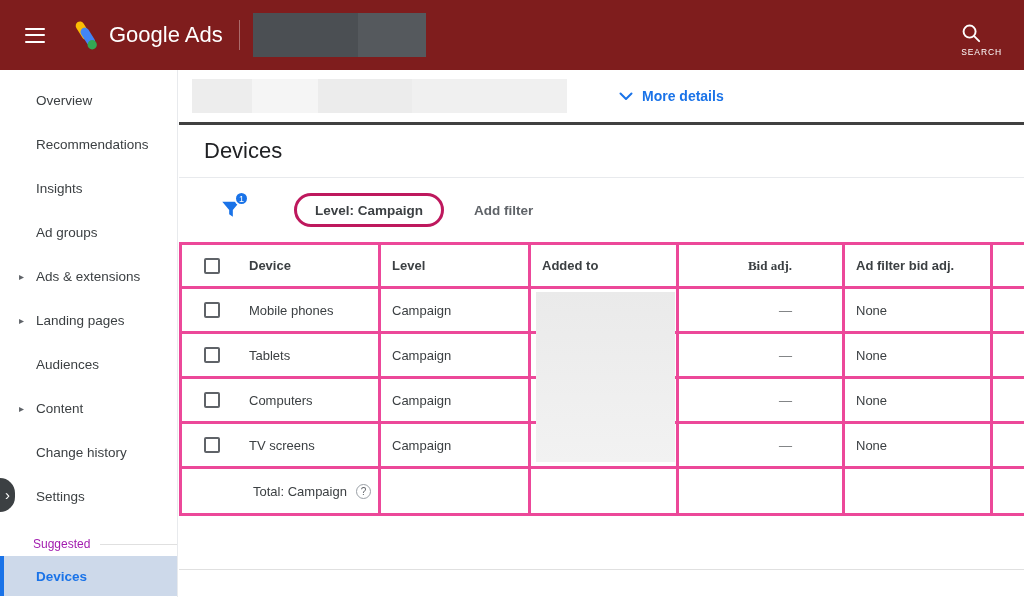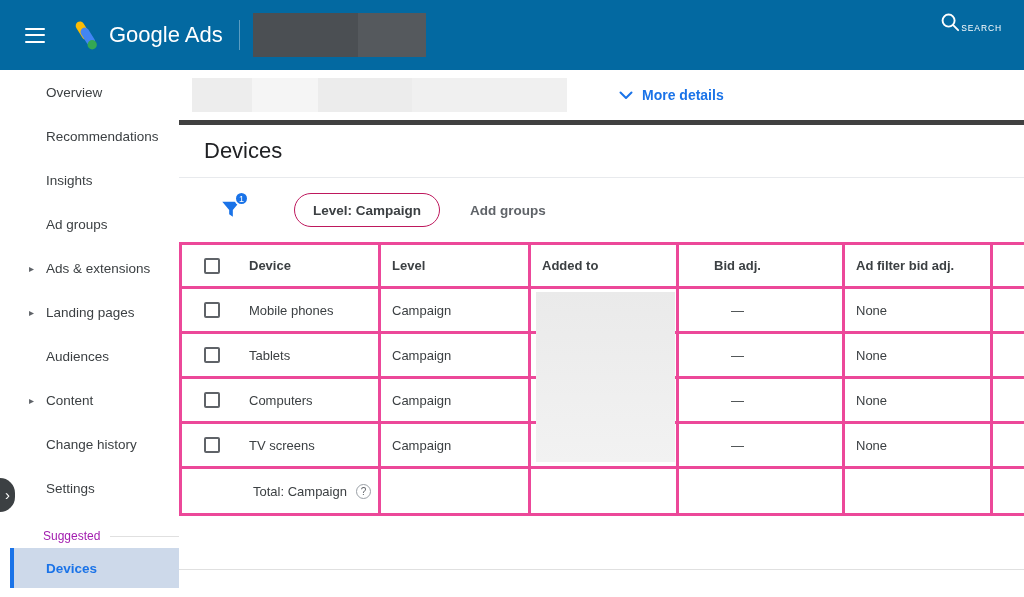--- a/index.html
+++ b/index.html
@@ -5,39 +5,39 @@
   * { box-sizing: border-box; }
   html,body { margin:0; padding:0; }
   body {
     width:1024px; height:597px; overflow:hidden; position:relative;
     font-family:"Liberation Sans", sans-serif; background:#fff; color:#3c4043;
   }
 
   
   .topbar {
     position:absolute; top:0; left:0; width:1024px; height:70px;
-    background:#0369a1; display:flex; align-items:center;
+    background:#7f1d1d; display:flex; align-items:center;
   }
   .hamburger { width:20px; margin-left:25px; cursor:pointer; }
   .hamburger span { display:block; height:2px; background:#fff; margin:4.5px 0; border-radius:1px; }
   .logo-wrap { display:flex; align-items:center; margin-left:22px; }
   .logo-text { color:#fff; font-size:22px; font-weight:400; margin-left:10px; }
   .topbar-divider { width:1px; height:30px; background:rgba(255,255,255,0.35); margin:0 13px 0 16px; }
   .tb-redact1 { width:105px; height:44px; background:#4b4f53; }
   .tb-redact2 { width:68px; height:44px; background:#55595d; }
   .search-btn {
-    position:absolute; right:22px; top:12px; display:flex; flex-direction:row;
-    align-items:flex-end; color:#fff; cursor:pointer;
+    position:absolute; right:22px; top:23px; display:flex; flex-direction:column;
+    align-items:flex-start; color:#fff; cursor:pointer;
   }
   .search-label { font-size:8.5px; letter-spacing:0.9px; margin-top:3px; }
 
   
   .sidebar {
-    position:absolute; top:70px; left:10px; width:178px; height:527px;
-    background:#fff; border-right:1px solid #e8eaed; 
+    position:absolute; top:70px; left:0; width:178px; height:527px;
+    background:#fff; border-right:1px solid #e8eaed; padding-top:8px;
   }
   .side-item {
     height:44px; display:flex; align-items:center; padding-left:36px;
     position:relative; font-size:13.5px; color:#3c4043; cursor:pointer;
   }
   .side-item .arrow { position:absolute; left:19px; font-size:10px; color:#5f6368; }
   .suggested-row { margin-top:14px; height:24px; display:flex; align-items:center; padding-left:33px; }
   .suggested-label { font-size:12px; color:#a21caf; margin-right:10px; white-space:nowrap; }
   .suggested-rule { flex:1; height:1px; background:#e0e0e0; }
   .side-item.selected {
@@ -48,21 +48,21 @@
   }
   .collapse-tab {
     position:absolute; left:0; top:478px; width:15px; height:34px; background:#3c4043;
     border-radius:0 17px 17px 0; color:#fff; display:flex; align-items:center;
     justify-content:center; z-index:10; cursor:pointer; font-size:15px; padding-bottom:2px;
   }
 
   
   .main { position:absolute; top:70px; left:179px; width:845px; height:527px; background:#fff; }
 
-  .summary-strip { height:55px; border-bottom:5px solid #404040; display:flex; align-items:center; }
+  .summary-strip { height:55px; border-bottom:3px solid #404040; display:flex; align-items:center; }
   .ms-block { height:34px; }
   .ms-b1 { width:60px; background:#ededed; margin-left:13px; }
   .ms-b2 { width:66px; background:#f5f5f5; }
   .ms-b3 { width:94px; background:#ececec; }
   .ms-b4 { width:155px; background:#f0f0f0; }
   .more-details {
     display:flex; align-items:center; margin-left:52px; color:#1a73e8;
     font-size:14px; font-weight:700; cursor:pointer;
   }
   .more-details svg { margin-right:9px; }
@@ -71,39 +71,39 @@
   .page-title { font-size:22px; font-weight:400; color:#202124; margin:0; }
 
   .filter-row { height:64px; display:flex; align-items:center; padding-left:41px; }
   .funnel-wrap { position:relative; width:22px; height:24px; cursor:pointer; }
   .badge {
     position:absolute; top:-7px; right:-7px; width:15px; height:15px; background:#1a73e8;
     color:#fff; border-radius:50%; font-size:9px; display:flex; align-items:center;
     justify-content:center; border:2px solid #fff;
   }
   .chip {
-    margin-left:52px; height:34px; border:1px solid #be185d; border-radius:17px;
+    margin-left:52px; height:34px; border:3px solid #be185d; border-radius:17px;
     display:flex; align-items:center; padding:0 18px; font-size:13.5px; font-weight:700;
     color:#3c4043; cursor:pointer; background:#fff;
   }
   .add-filter { margin-left:30px; font-size:13.5px; font-weight:700; color:#5f6368; cursor:pointer; }
 
   
   .table-wrap { position:relative; width:845px; overflow:hidden; }
   table { border-collapse:collapse; table-layout:fixed; width:1011px; font-size:13px; color:#3c4043; }
   th, td { border:3px solid #ec4899; padding:0 0 0 11px; text-align:left; font-weight:400; }
   thead th { height:44px; font-weight:700; color:#3c4043; }
   tbody td { height:45px; }
   .pad0 { padding:0; }
   .cellflex { display:flex; align-items:center; padding-left:22px; height:100%; }
   .cb {
     width:16px; height:16px; border:2px solid #5f6368; border-radius:2px;
     margin-right:29px; flex:none; cursor:pointer; background:#fff;
   }
-  .num { text-align:center; padding-right:50px; padding-left:4px; }
+  .num { text-align:right; padding-right:50px; padding-left:4px;font-family:Liberation Serif, serif; }
   .total-cell { padding-left:0; }
   .total-cell .cellflex { padding-left:71px; }
   .total-row td { height:47px; }
   .help-circle {
     width:15px; height:15px; border:1.3px solid #9aa0a6; border-radius:50%;
     display:inline-flex; align-items:center; justify-content:center;
     font-size:10px; color:#5f6368; margin-left:9px; flex:none; cursor:pointer;
   }
   .added-redact {
     position:absolute; left:357px; top:50px; width:139px; height:170px;
@@ -210,21 +210,21 @@
     <div class="funnel-wrap">
       <svg width="22" height="22" viewBox="0 0 24 24">
         <path d="M2.5 4 L21.5 4 L14 13 L14 20.5 L10 17.8 L10 13 Z" fill="#1a73e8"></path>
       </svg>
       <span class="badge">1</span>
     </div>
     <div class="chip">
       <span>Level: Campaign</span>
     </div>
     <div class="add-filter">
-      <span>Add groups</span>
+      <span>Add filter</span>
     </div>
   </div>
 
   <div class="table-wrap">
     <table>
       <colgroup>
         <col style="width:199px">
           <col style="width:150px">
           <col style="width:148px">
         <col style="width:166px">

